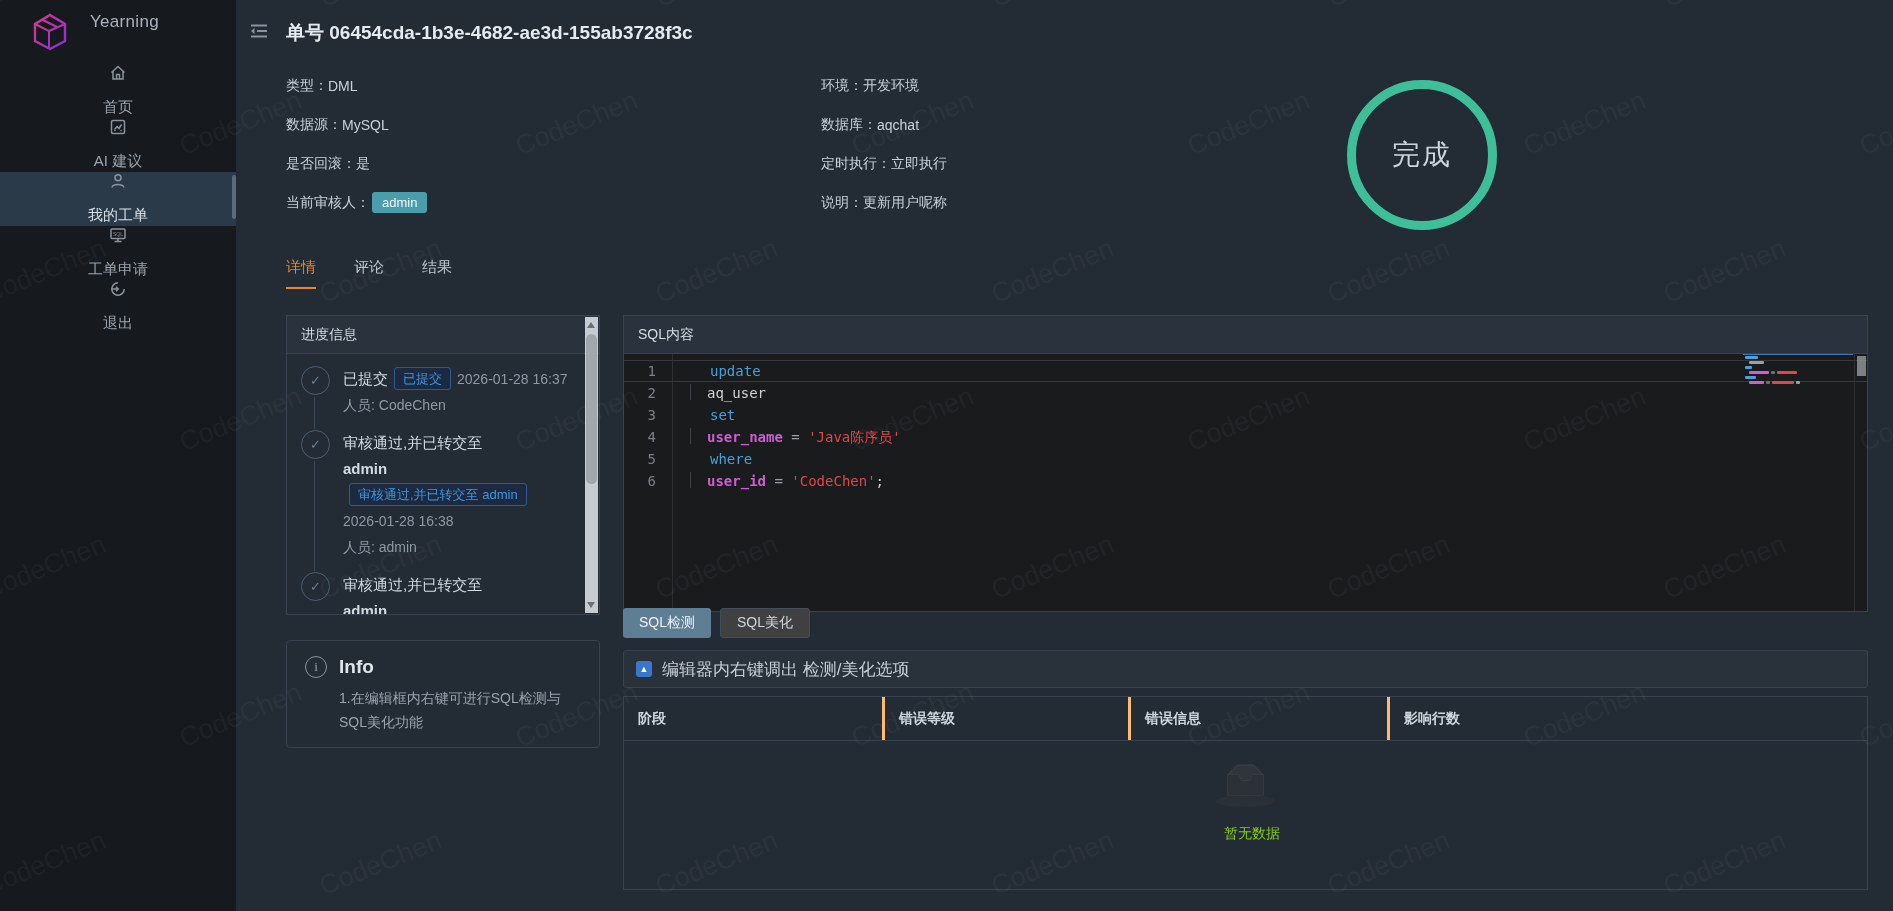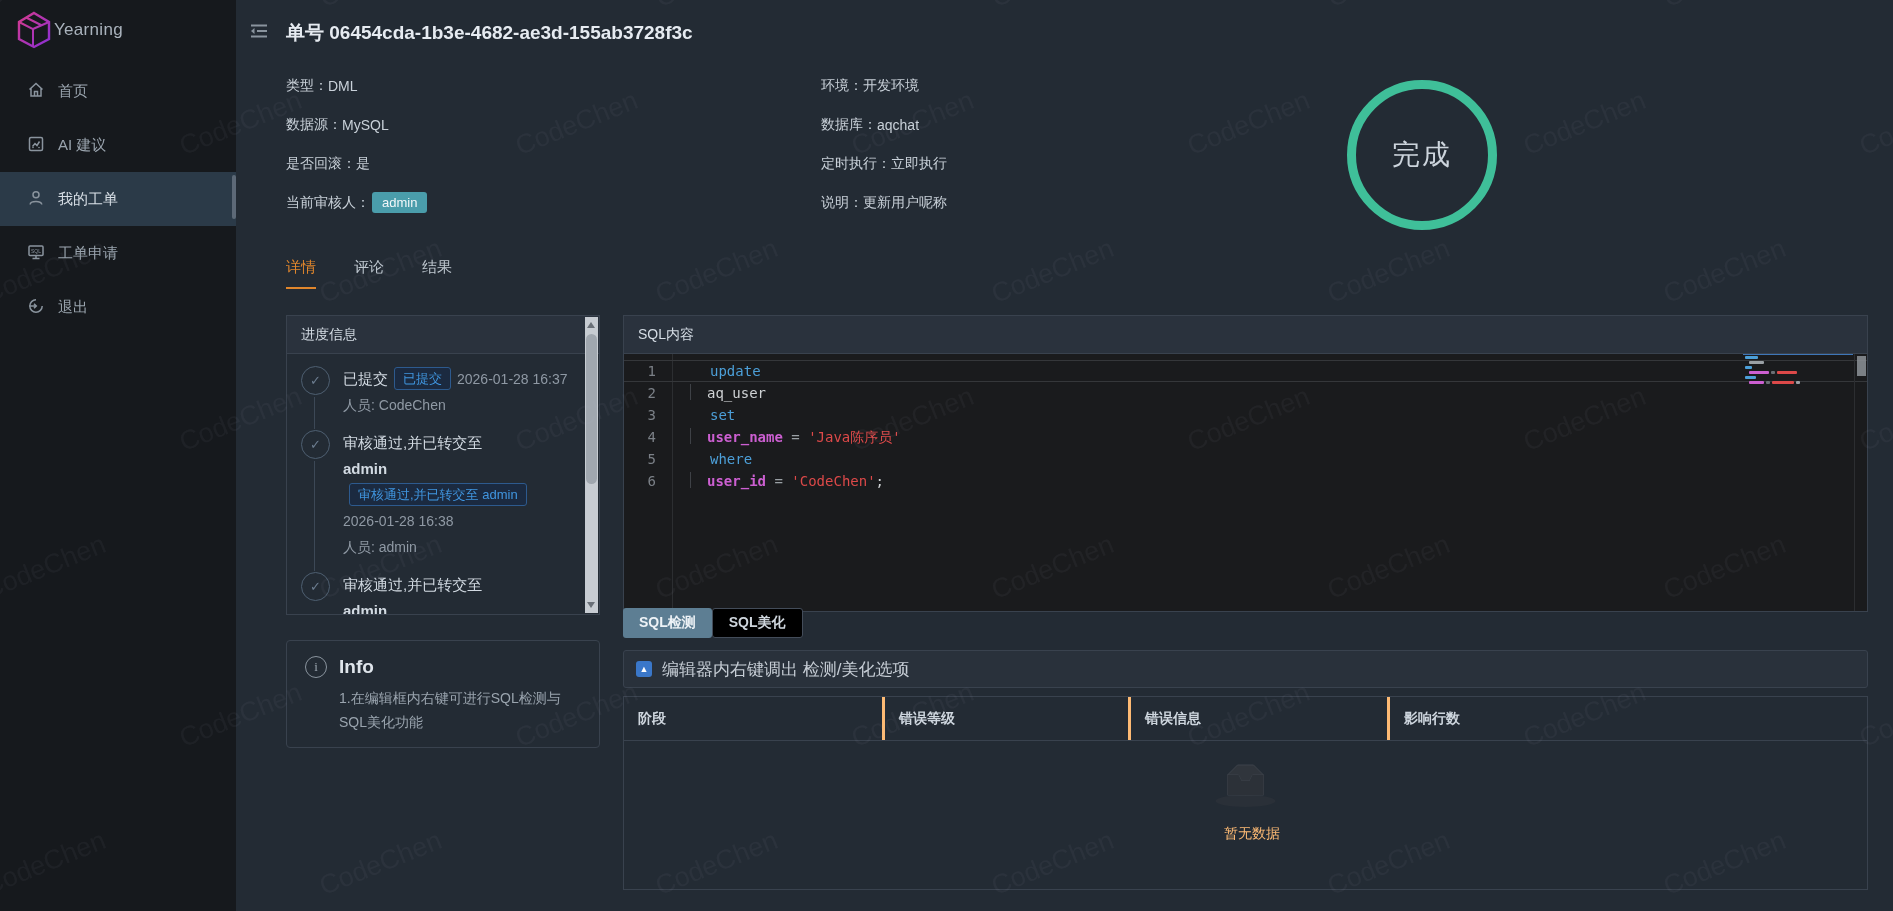--- a/index.html
+++ b/index.html
@@ -7,25 +7,25 @@
   body { font-family:"Liberation Sans","DejaVu Sans",sans-serif; }
   #stage { position:relative; width:1893px; height:911px; overflow:hidden; background:#1c2129; }
 
   
   #wm { position:absolute; inset:0; pointer-events:none; z-index:50; overflow:hidden; }
   .wm-tile { position:absolute; font-size:27px; color:rgba(190,205,225,0.05);
              transform:rotate(-22deg); white-space:nowrap; }
 
   
   .sidebar { position:absolute; left:0; top:0; width:236px; height:100%; background:#16191d; z-index:2; }
-  .logo-row { display:flex; align-items:center; gap:0; padding:12px 14px; height:60px; }
+  .logo-row { display:flex; align-items:flex-start; gap:20px; padding:12px 30px; height:60px; }
   .logo-name { font-size:17px; color:#aab3bd; letter-spacing:.3px; }
   .menu { position:absolute; top:64px; left:0; right:0; }
   .menu-item { display:flex; align-items:center; gap:13px; height:54px; padding:0 27px;
-               color:#9aa4ae; font-size:15px; cursor:pointer; position:relative; }
+               color:#9aa4ae; font-size:15px; cursor:pointer; position:relative;flex-direction:column; }
   .menu-item svg { flex:0 0 auto; }
   .menu-item.active { background:#2b3a48; color:#d8dfe6; }
   .menu-item .chev { margin-left:auto; }
   .side-thumb { position:absolute; right:0; top:175px; height:44px; width:4px; background:#5d6977; border-radius:2px; }
 
   
   .main-bg { position:absolute; left:236px; top:0; right:0; bottom:0; background:#232b34; }
   .fold-btn { position:absolute; left:248px; top:20px; width:22px; height:22px; cursor:pointer; z-index:3; }
 
   .page-title { position:absolute; left:286px; top:20px; font-size:19px; font-weight:bold; color:#e6ebf1; z-index:3; }
@@ -100,43 +100,43 @@
   .tok-op { color:#9aa0a5; }
 
   .minimap { position:absolute; right:14px; top:0; width:110px; bottom:0; }
   .minimap .mslider { position:absolute; left:0; right:0; top:0; height:1px; background:#3e76b8; }
   .mm-row { display:flex; gap:2px; height:3px; margin:2px 0 0 2px; }
   .mm-seg { height:3px; border-radius:1px; }
   .ed-vscroll { position:absolute; right:0; top:0; bottom:0; width:13px; border-left:1px solid #2c2e31; }
   .ed-vscroll .thumb { position:absolute; top:2px; left:2px; width:9px; height:20px; background:#8d9298; opacity:.85; }
 
   
-  .btn-row { position:absolute; left:623px; top:608px; display:flex; z-index:3;font-weight:bold; }
+  .btn-row { position:absolute; left:623px; top:608px; display:flex; gap:9px; z-index:3; }
   .btn { height:30px; padding:0 16px; font-size:14px; border-radius:3px; display:flex;
          align-items:center; cursor:pointer; }
   .btn.primary { background:#5d7e93; color:#eef3f7; }
-  .btn.ghost { background:#000000; border:1px solid #434c59; color:#cfd6dd; }
+  .btn.ghost { background:#404040; border:1px solid #434c59; color:#cfd6dd; }
 
   .alert-bar { position:absolute; left:623px; top:650px; width:1245px; height:38px;
                border:1px solid #39424e; background:#29313b; border-radius:3px;
                display:flex; align-items:center; gap:10px; padding:0 12px; z-index:3; }
   .alert-ico { width:16px; height:16px; background:#3a77c9; border-radius:3px; display:flex;
                align-items:center; justify-content:center; color:#fff; font-size:9px; }
   .alert-text { font-size:17px; color:#c6cdd5; }
 
   .results { position:absolute; left:623px; top:696px; width:1245px; height:194px;
              border:1px solid #39424e; z-index:3; }
   .thead { display:grid; grid-template-columns:261px 246px 259px 259px 220px; height:44px;
            border-bottom:1px solid #39424e; }
   .th { display:flex; align-items:center; padding:0 14px; font-size:14px; font-weight:bold;
         color:#ced6de; border-right:3px solid #fdba74; }
   .th:last-child { border-right:none; }
   .tbody { position:relative; height:148px; }
   .empty { position:absolute; left:50%; top:18px; transform:translateX(-50%); text-align:center; }
-  .empty-text { margin-top:12px; font-size:14px; color:#fdba74;margin-left:13px; }
+  .empty-text { margin-top:12px; font-size:14px; color:#84cc16;margin-left:13px; }
 </style>
 </head>
 <body>
 
 <div id="stage">
   <div id="wm">
       <div class="wm-tile" style="left: -20px; top: -40px;">CodeChen</div>
       <div class="wm-tile" style="left: 316px; top: -40px;">CodeChen</div>
       <div class="wm-tile" style="left: 652px; top: -40px;">CodeChen</div>
       <div class="wm-tile" style="left: 988px; top: -40px;">CodeChen</div>

